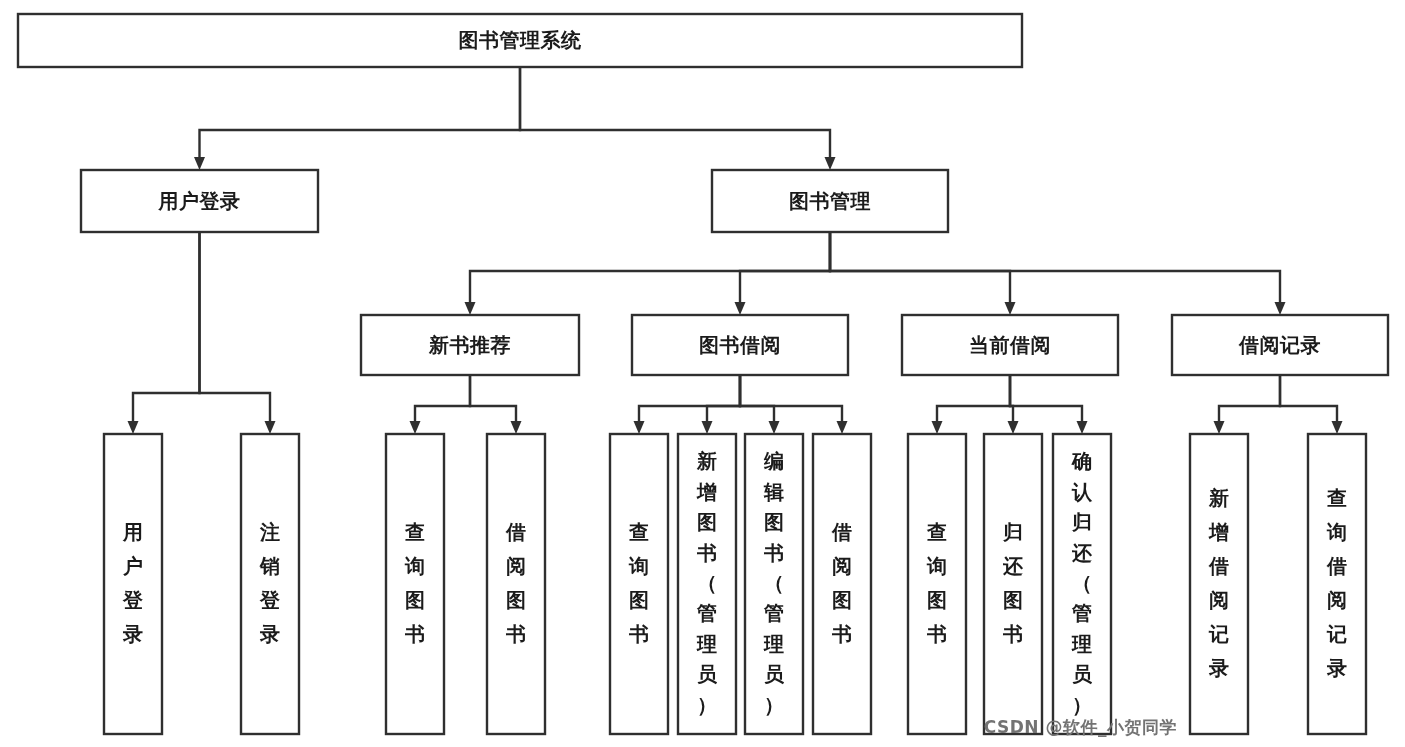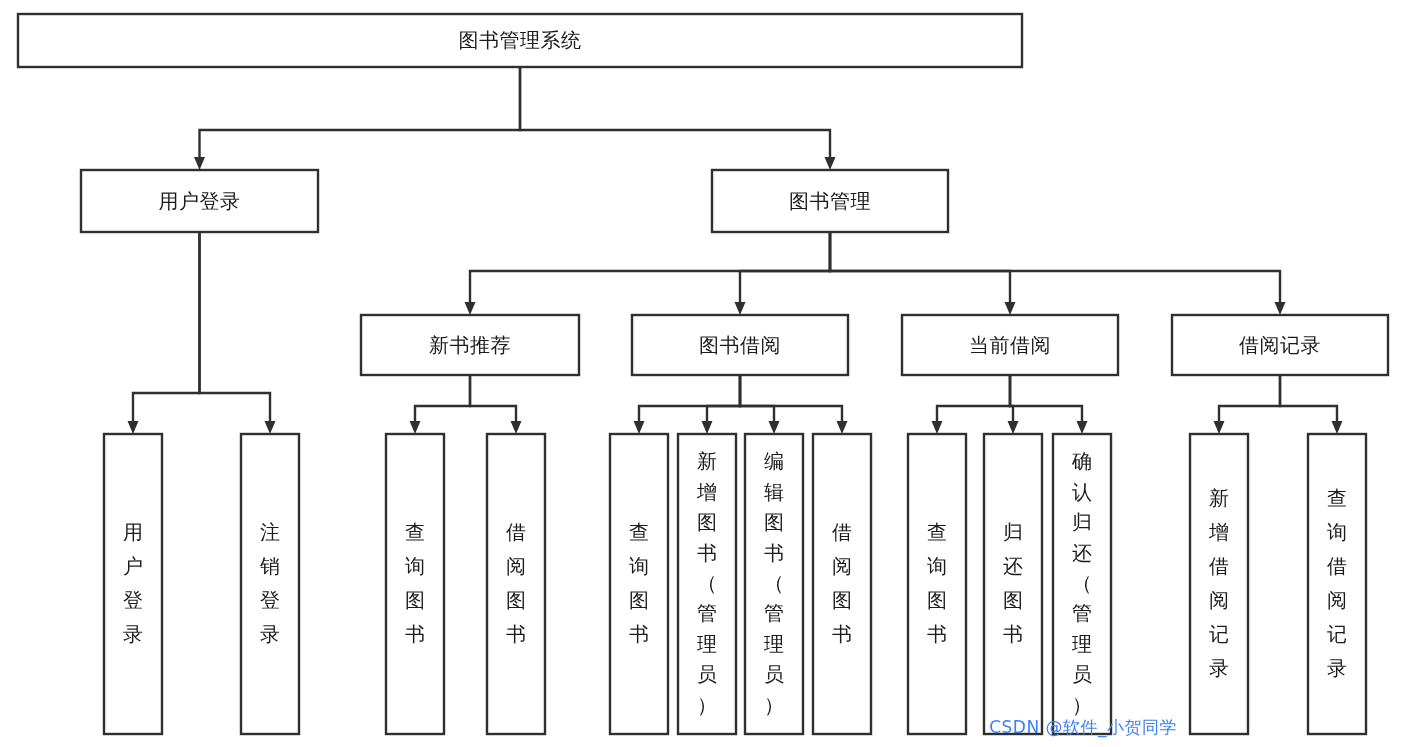--- a/index.html
+++ b/index.html
@@ -12,20 +12,21 @@
     width: 1405px;
     height: 747px;
     font-family: "DejaVu Sans", "Liberation Sans", sans-serif;
     overflow: hidden;
     position: relative;
   }
   #diagram-root {
     position: relative;
     width: 1185px;
     height: 747px;
+    font-weight: bold;
   }
   svg#tree-svg {
     position: absolute;
     left: 0;
     top: 0;
     width: 1405px;
     height: 747px;
     display: block;
     shape-rendering: geometricPrecision;
   }
@@ -59,21 +60,21 @@
     fill: #1b1b1b;
     text-anchor: middle;
     dominant-baseline: middle;
   }
   .watermark {
     position: absolute;
     right: 8px;
     bottom: 8px;
     font-family: "DejaVu Sans", "Liberation Sans", sans-serif;
     font-size: 17px;
-    color: #3b82f6;
+    color: #737373;
     white-space: nowrap;
     user-select: none;
     letter-spacing: 0.5px;
     text-align: center;
   }
 </style>
 </head>
 <body>
 
 <div id="diagram-root">

